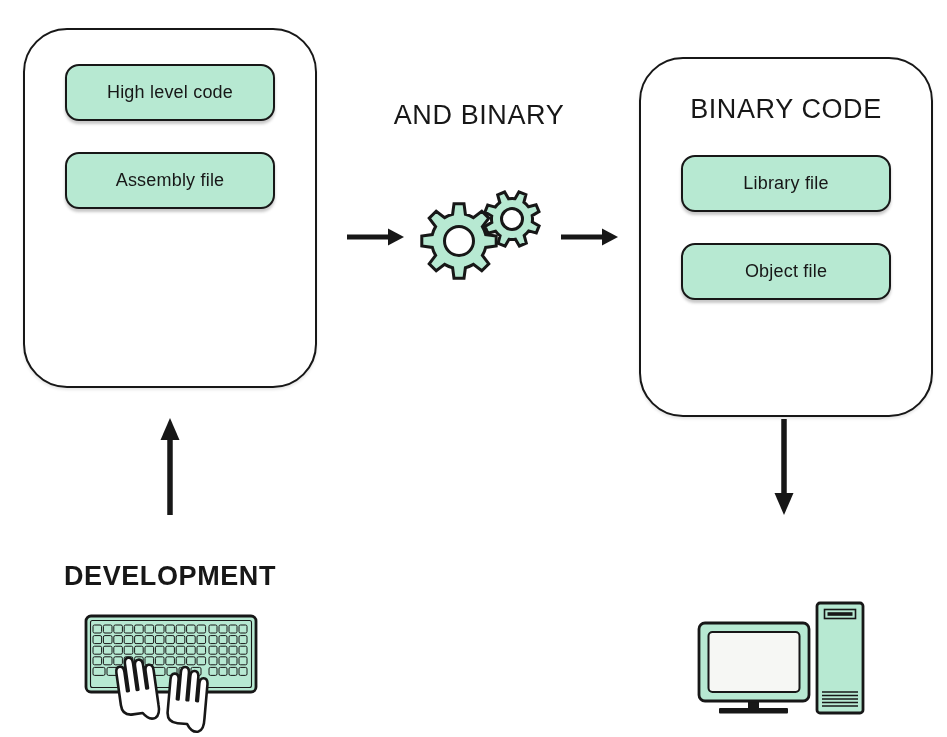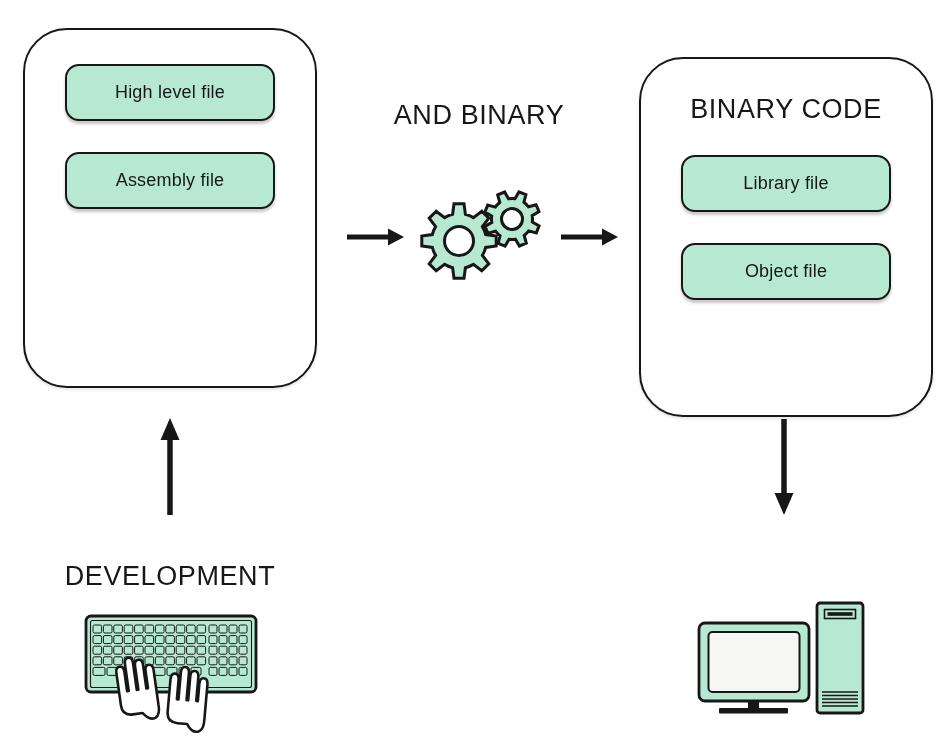--- a/index.html
+++ b/index.html
@@ -39,42 +39,42 @@
     box-shadow:0 3px 3px rgba(0,0,0,.22);
   }
   .pill span{font-size:18px;letter-spacing:.2px;}
   .process-title{
     position:absolute;left:379px;top:97px;width:200px;
     text-align:center;font-size:27px;font-weight:500;letter-spacing:.6px;line-height:36px;
   }
   .process-title span{display:block;}
   .bottom-label{
     position:absolute;top:561px;width:280px;text-align:center;
-    font-size:27px;font-weight:400;letter-spacing:.6px;
+    font-size:27px;font-weight:700;letter-spacing:.6px;
   }
   .bottom-label.left{left:30px;}
   .bottom-label.right{left:645px;}
   
   .shape-mint{fill:var(--mint);stroke:var(--outline);}
   .shape-dark{fill:var(--outline);stroke:none;}
   .shape-screen{fill:var(--screen);stroke:var(--outline);}
   .shape-hand{fill:var(--hand);stroke:var(--outline);}
   .stroke-only{fill:none;stroke:var(--outline);}
   .arrow line{stroke:var(--outline);}
   .arrow polygon{fill:var(--outline);}
   .keys rect{fill:var(--mint);stroke:var(--outline);stroke-width:1;}
 </style>
 </head>
 <body>
 
 <div class="canvas">
 
   <section class="panel panel-left">
     <div class="pill">
-      <span>High level file</span>
+      <span>High level code</span>
     </div>
     <div class="pill">
       <span>Assembly file</span>
     </div>
   </section>
 
   <h2 class="process-title">
     <span>AND BINARY</span>
   </h2>
 

